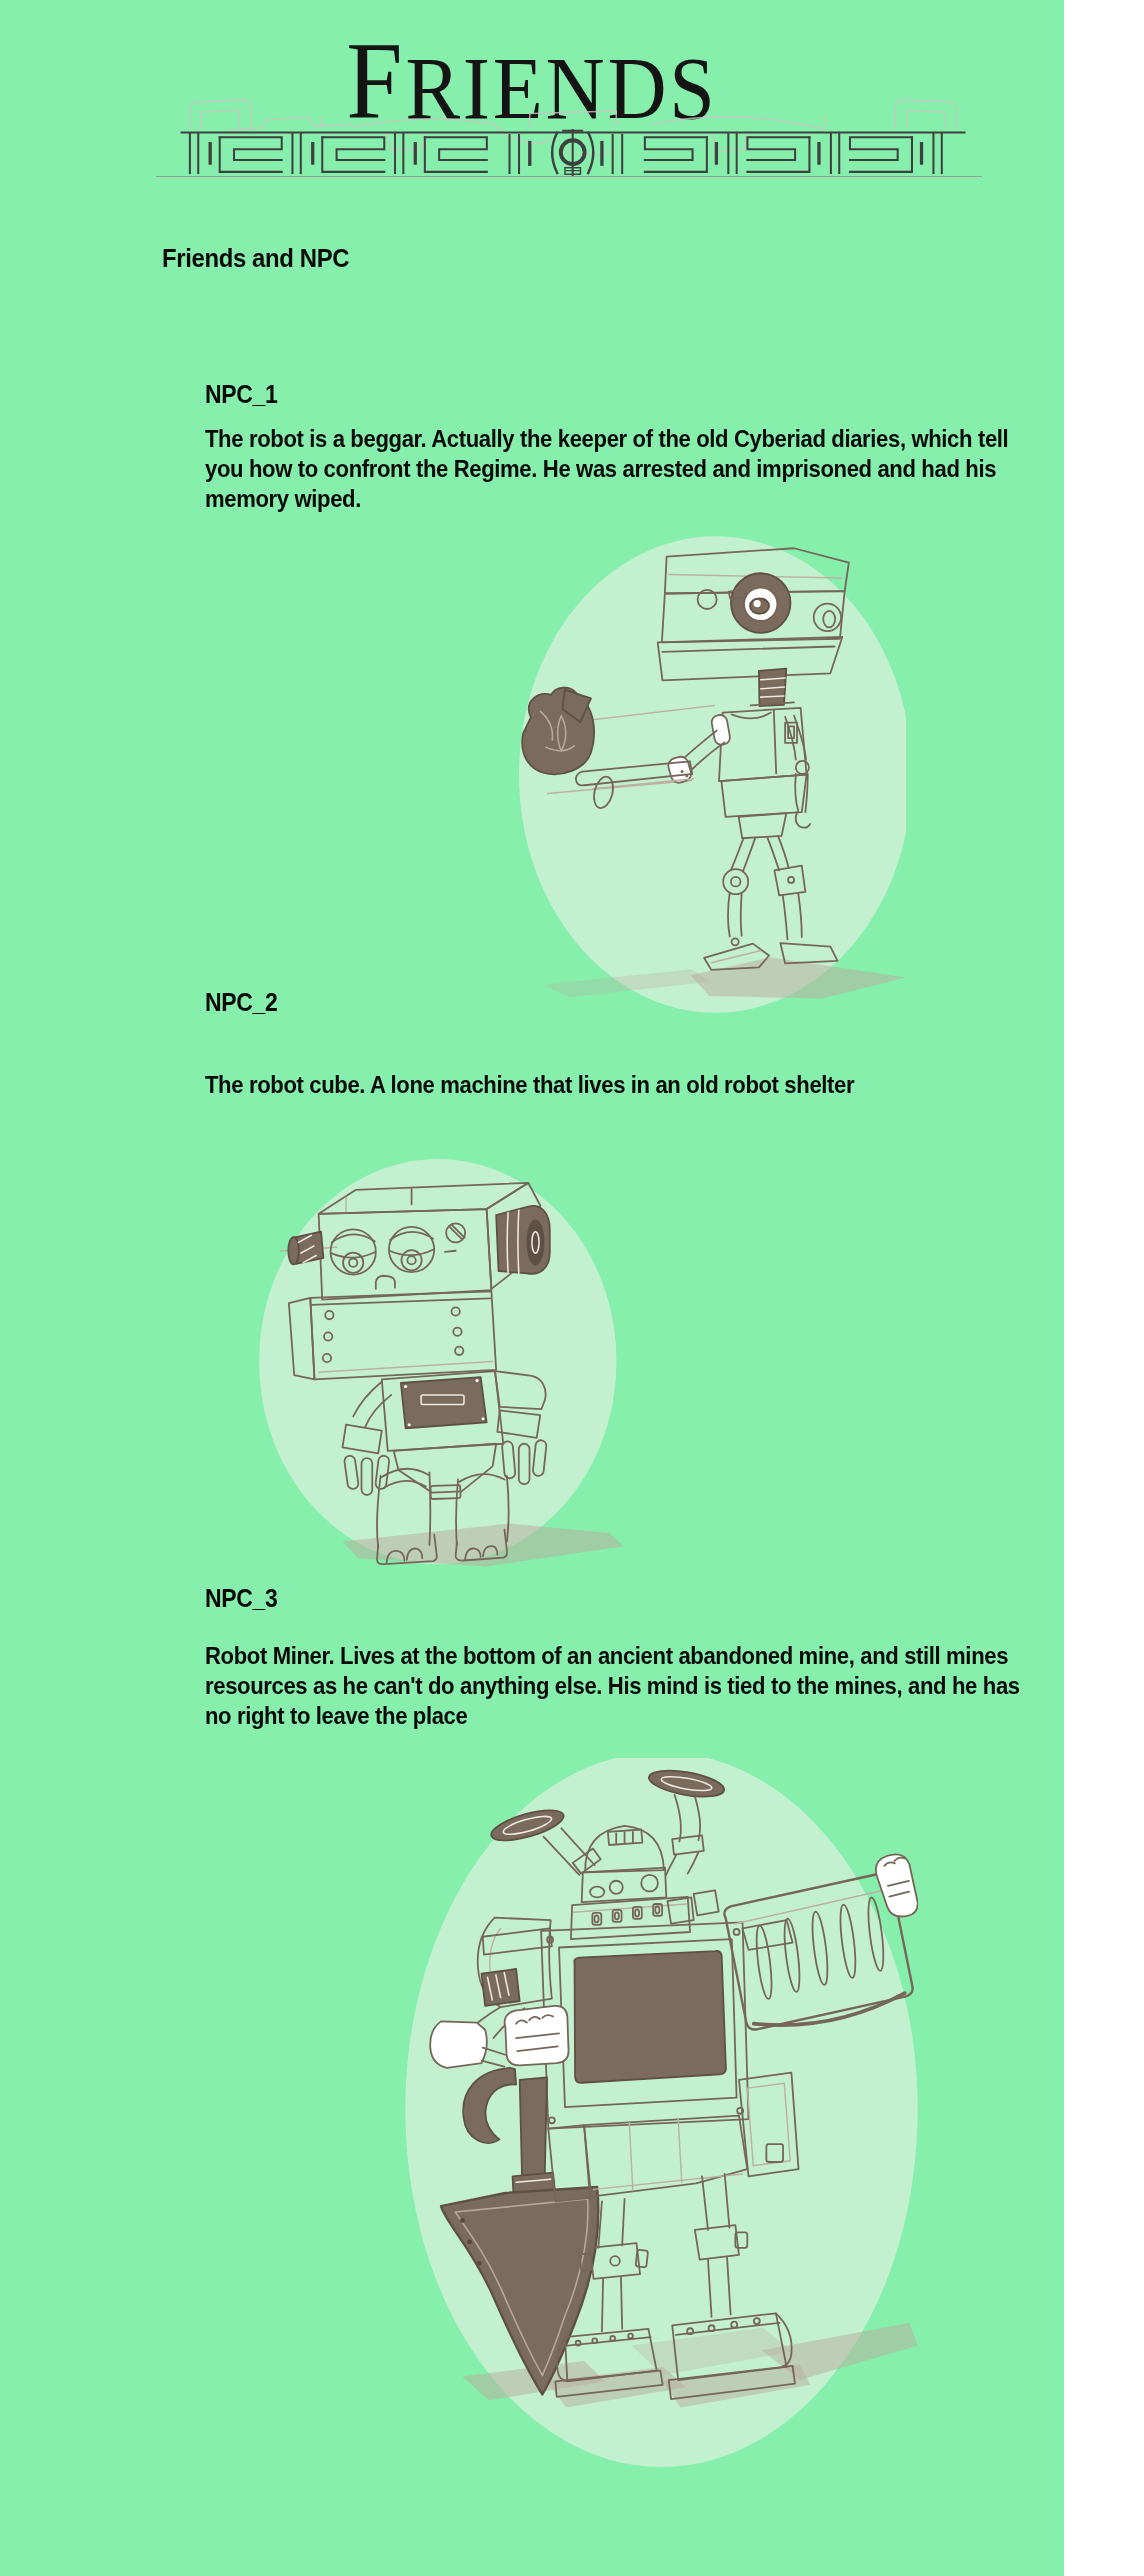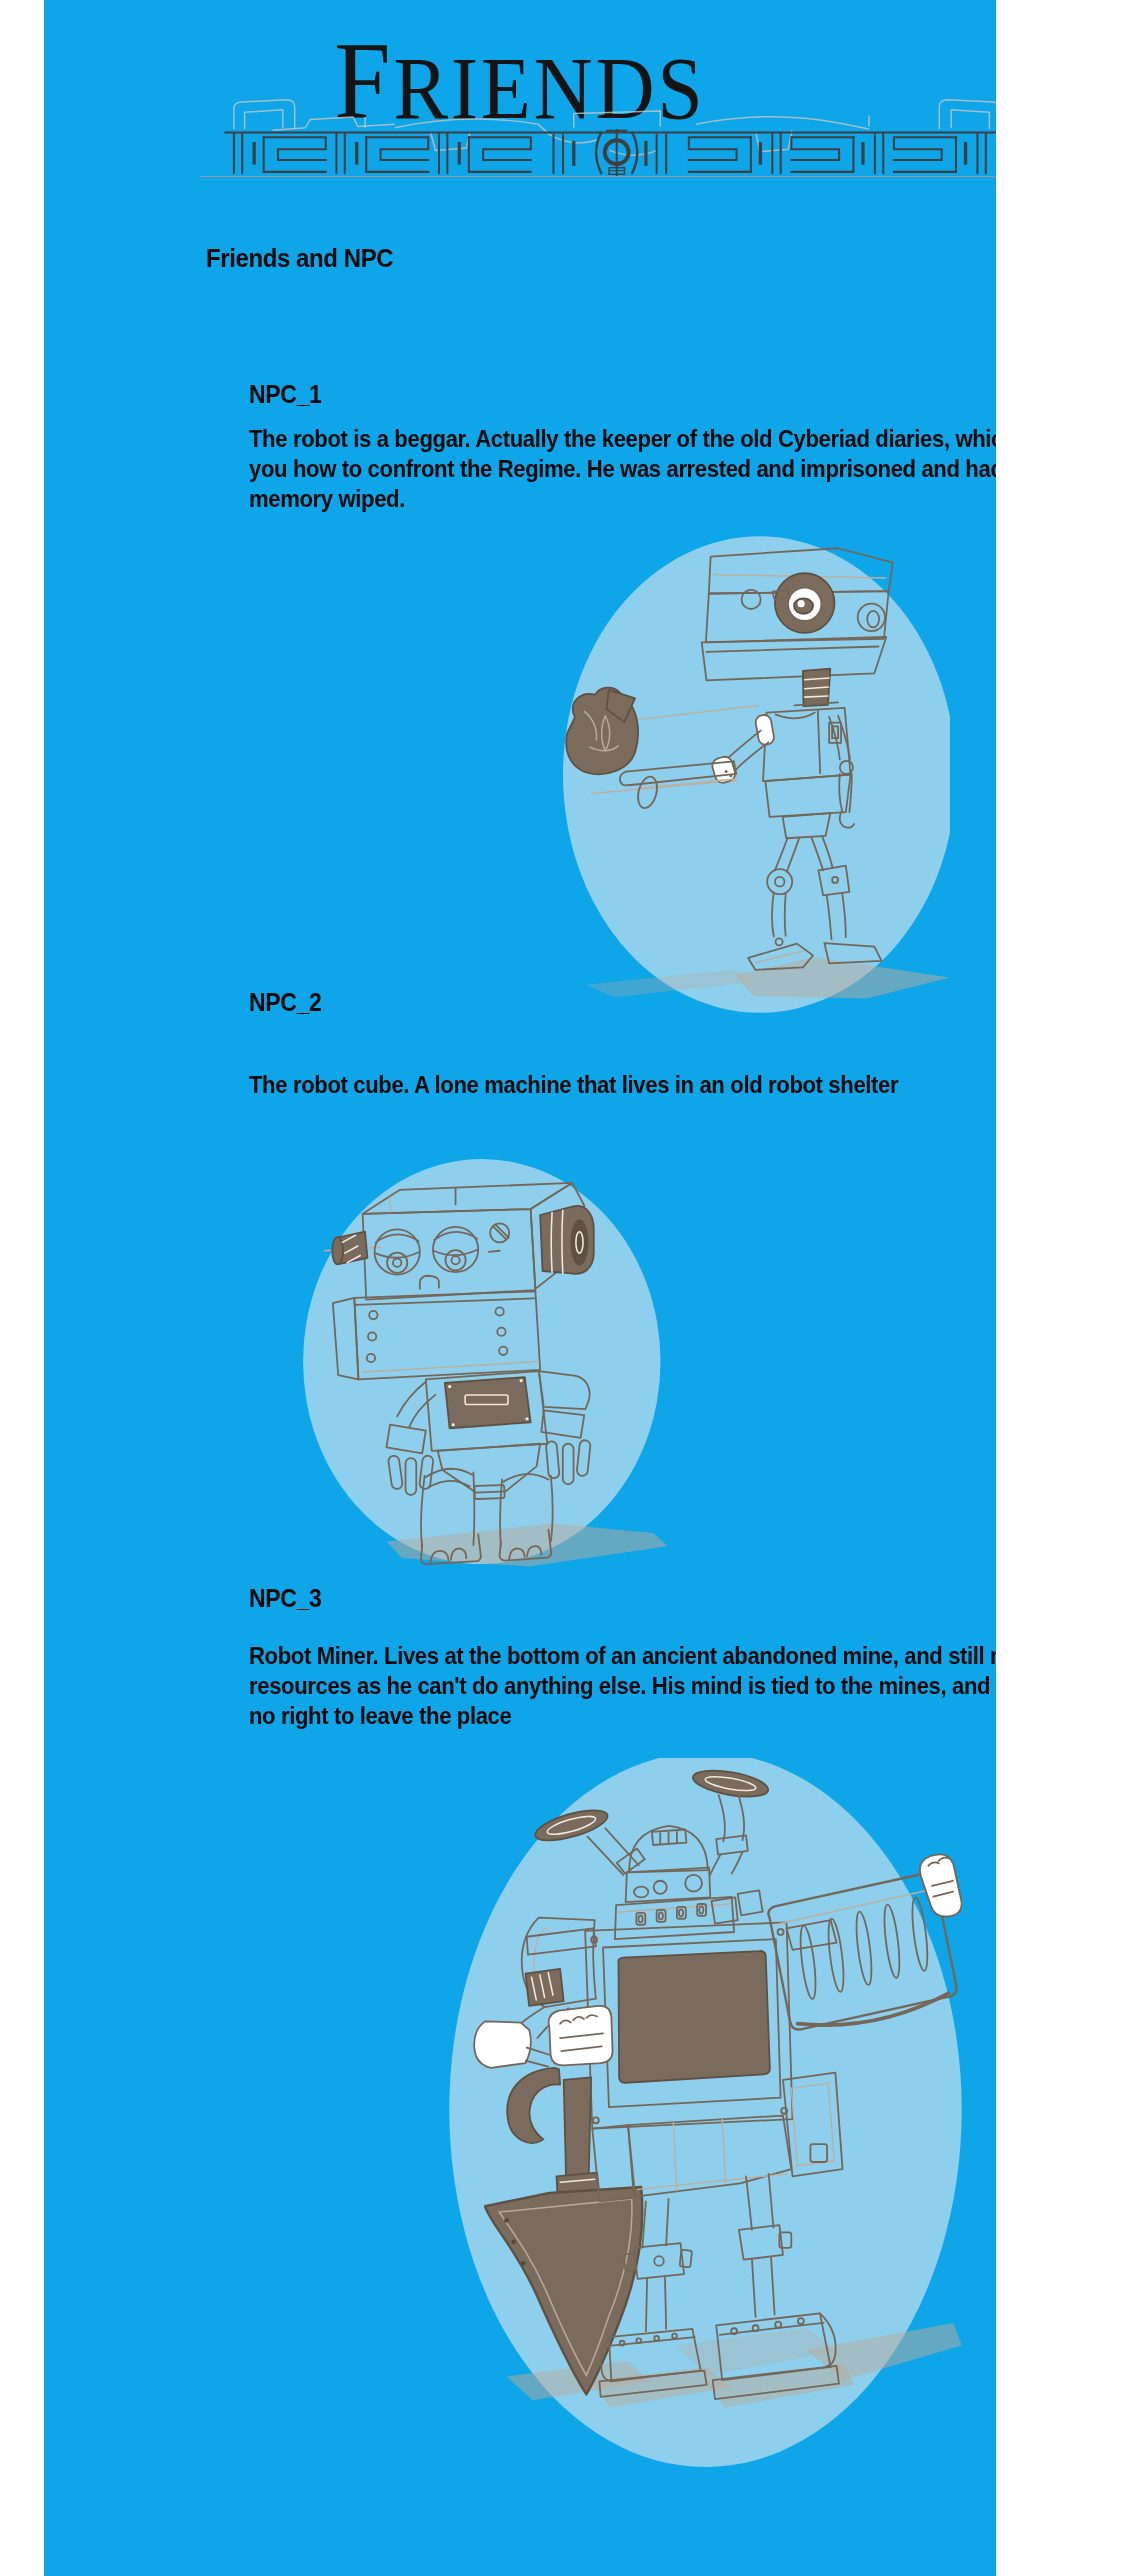--- a/index.html
+++ b/index.html
@@ -1,17 +1,17 @@
 <!DOCTYPE html>
 <html style="font-size:9.5px"><head>
 <meta charset="utf-8">
 <style>
   html,body{margin:0;padding:0;background:#ffffff;}
-  .sheet{position:relative;width:952px;height:2576px;background:#0ea5e9;overflow:hidden;
-         font-family:"Liberation Sans",sans-serif;color:#0a0a0a;margin-left:44px;}
+  .sheet{position:relative;width:1064px;height:2576px;background:#86efac;overflow:hidden;
+         font-family:"Liberation Sans",sans-serif;color:#0a0a0a;}
   
   .title{position:absolute;left:0;top:18px;width:100%;text-align:center;
          font-family:"Liberation Serif",serif;font-size:89px;line-height:1.15;
          color:#141414;letter-spacing:3px;transform:scaleX(.92);transform-origin:50% 0;}
   .title::first-letter{font-size:110px;}
   .ornament{position:absolute;left:172px;top:93px;width:802px;height:85px;}
   .rule{position:absolute;left:156px;top:176px;width:826px;height:1.2px;background:#9a9a9a;}
   
   .h-main{position:absolute;left:162px;top:243px;font-size:26px;font-weight:700;
           letter-spacing:-0.4px;transform:scaleX(.92);transform-origin:0 0;white-space:nowrap;}

